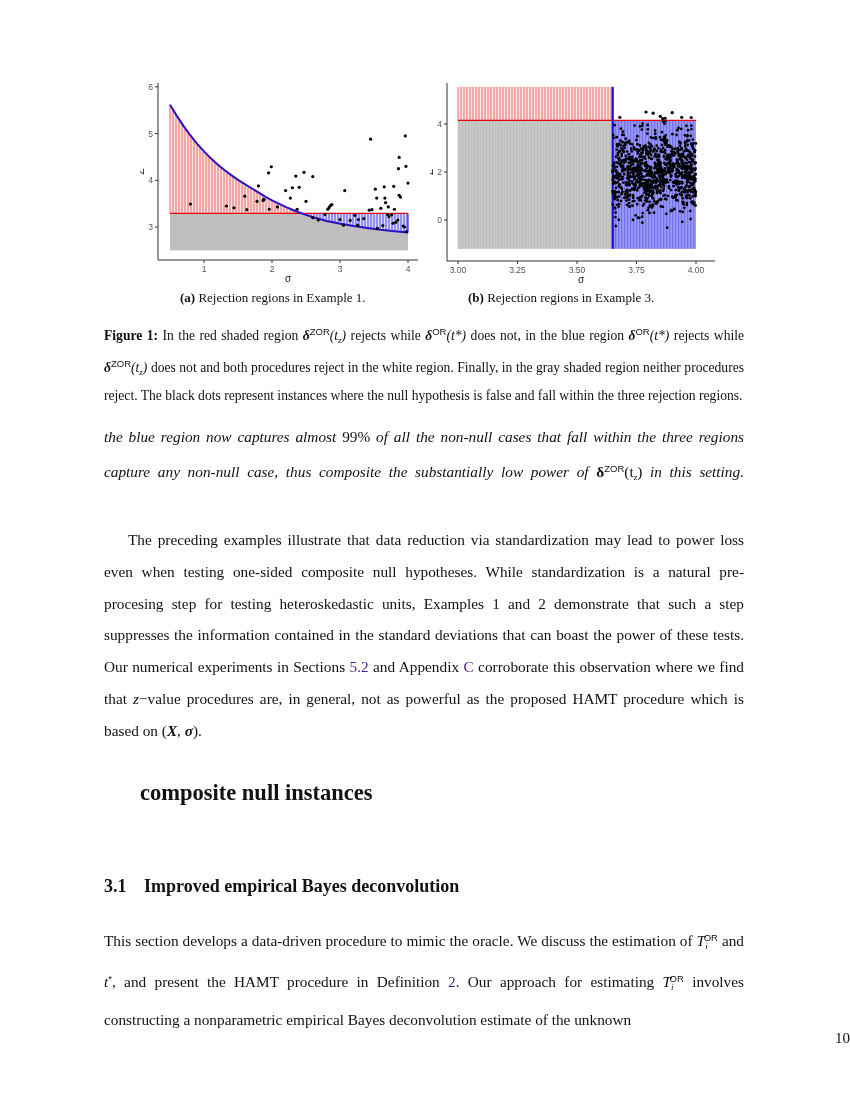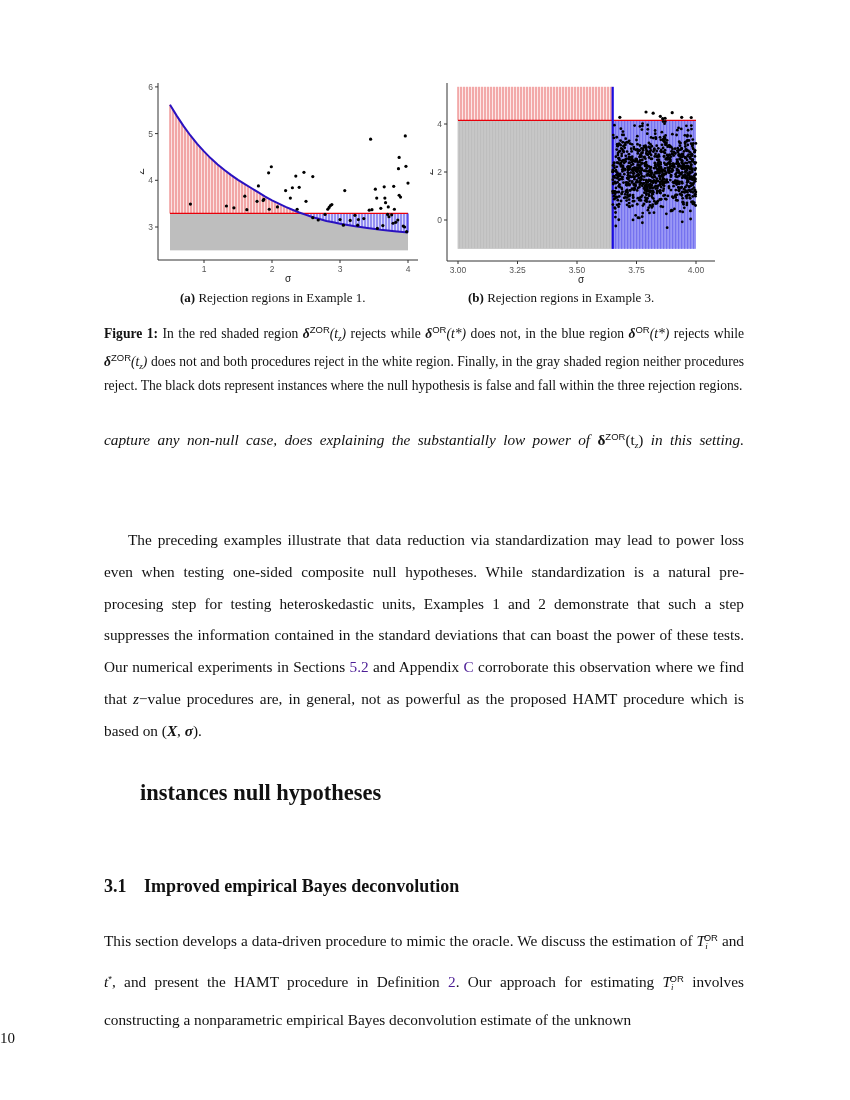--- a/index.html
+++ b/index.html
@@ -2,36 +2,36 @@
 <html><head>
 <meta charset="utf-8">
 <style>
   html, body { margin:0; padding:0; background:#ffffff; }
   body { width:850px; height:1100px; position:relative; overflow:hidden;
          font-family:"Liberation Serif","DejaVu Serif",serif; color:#111; }
   .abs { position:absolute; }
   svg text { font-family:"Liberation Sans","DejaVu Sans",sans-serif; }
   .subcap { font-size:13px; top:290px; }
   .subcap b { font-weight:bold; }
-  .caption { left:104px; top:320px; width:640px; font-size:13.6px; line-height:19px; text-align:justify; }
+  .caption { left:104px; top:320px; width:640px; font-size:13.6px; line-height:24px; text-align:justify; }
   .caption b { font-weight:bold; }
   .m { font-style:italic; }
   .bd { font-weight:bold; font-style:italic; }
   .sup { font-family:"Liberation Sans","DejaVu Sans",sans-serif; font-size:9.5px; vertical-align:5px; font-style:normal; }
   .sub { font-size:9px; vertical-align:-3px; font-style:italic; }
   .para { left:104px; width:640px; font-size:15.3px; line-height:31.8px; text-align:justify; }
   .it { font-style:italic; }
   .indent { text-indent:24px; }
   .link { color:#4c1d95; }
   .h1 { left:104px; top:770px; width:640px; font-size:22.5px; font-weight:bold; line-height:46px; }
   .h1 .num { display:inline-block; width:36px; }
   .h1 .cont { padding-left:36px; }
   .h2 { left:104px; top:876px; font-size:18px; font-weight:bold; }
   .h2 .num { display:inline-block; width:40px; }
-  .pagenum { left:0; width:850px; top:1030px; text-align:left; font-size:15px; }
+  .pagenum { left:0; width:850px; top:1030px; text-align:right; font-size:15px; }
   .line-just { display:block; text-align:justify; text-align-last:justify; }
 </style>
 </head>
 <body>
 
 <svg class="abs" style="left:140px;top:75px" width="290" height="210" id="chartA">
   <g id="chartA-layer">
       <rect x="30" y="138.457" width="238" height="36.893" fill="#bebebe"></rect>
       <path d="M30,138.457 L30,29.645999999999987 L31,31.294235294117627 L32,32.94247058823527 L33,34.59070588235295 L34,36.23894117647059 L35,37.88717647058823 L36,39.53541176470587 L37,41.15617647058825 L38,42.667058823529416 L39,44.1779411764706 L40,45.68882352941176 L41,47.19970588235293 L42,48.71058823529411 L43,50.22147058823528 L44,51.677411764705866 L45,53.05094117647057 L46,54.424470588235266 L47,55.79799999999997 L48,57.171529411764666 L49,58.545058823529416 L50,59.91858823529411 L51,61.20970588235292 L52,62.445882352941155 L53,63.68205882352939 L54,64.91823529411762 L55,66.15441176470586 L56,67.39058823529408 L57,68.62676470588235 L58,69.75305882352939 L59,70.85188235294115 L60,71.9507058823529 L61,73.04952941176471 L62,74.14835294117647 L63,75.24717647058823 L64,76.34599999999999 L65,77.37614705882353 L66,78.40629411764704 L67,79.4364411764706 L68,80.46658823529414 L69,81.49673529411764 L70,82.52688235294119 L71,83.52955882352943 L72,84.42235294117646 L73,85.31514705882354 L74,86.20794117647057 L75,87.10073529411764 L76,87.99352941176473 L77,88.88632352941175 L78,89.75164705882352 L79,90.57576470588239 L80,91.3998823529412 L81,92.22400000000002 L82,93.04811764705885 L83,93.87223529411767 L84,94.69635294117649 L85,95.47926470588237 L86,96.23470588235293 L87,96.99014705882354 L88,97.7455882352941 L89,98.5010294117647 L90,99.25647058823527 L91,100.01191176470587 L92,100.71241176470586 L93,101.39917647058822 L94,102.08594117647056 L95,102.77270588235297 L96,103.4594705882353 L97,104.14623529411766 L98,104.833 L99,105.45108823529412 L100,106.06917647058825 L101,106.68726470588236 L102,107.30535294117647 L103,107.92344117647059 L104,108.5415294117647 L105,109.15961764705881 L106,109.77770588235293 L107,110.39579411764706 L108,111.01388235294115 L109,111.63197058823528 L110,112.25005882352941 L111,112.86814705882352 L112,113.48623529411765 L113,114.10432352941176 L114,114.72241176470587 L115,115.34049999999999 L116,115.95858823529412 L117,116.57667647058823 L118,117.19476470588233 L119,117.81285294117646 L120,118.43094117647057 L121,119.0490294117647 L122,119.66711764705883 L123,120.28520588235294 L124,120.90329411764705 L125,121.52138235294119 L126,122.0845294117647 L127,122.6339411764706 L128,123.18335294117648 L129,123.73276470588236 L130,124.28217647058824 L131,124.83158823529412 L132,125.381 L133,125.86173529411765 L134,126.3424705882353 L135,126.82320588235294 L136,127.30394117647059 L137,127.78467647058824 L138,128.26541176470587 L139,128.7461470588235 L140,129.22688235294117 L141,129.7076176470588 L142,130.18835294117645 L143,130.6690882352941 L144,131.14982352941178 L145,131.63055882352938 L146,132.08382352941175 L147,132.49588235294115 L148,132.90794117647056 L149,133.32 L150,133.73205882352943 L151,134.14411764705883 L152,134.55617647058824 L153,134.96823529411765 L154,135.38029411764705 L155,135.79235294117646 L156,136.20441176470587 L157,136.61647058823527 L158,137.0285294117647 L159,137.44058823529411 L160,137.79770588235294 L161,138.14108823529412 L161,138.457 Z" fill="#fbe2e2"></path>
       <line x1="30" y1="29.645999999999987" x2="30" y2="138.457" stroke="#e86a6a" stroke-width="1"></line>
@@ -1384,29 +1384,30 @@
 </div>
 <div class="abs subcap" style="left:468px;">
   <b>(b)</b><span> Rejection regions in Example 3.</span>
 </div>
 
 <div class="abs caption">
   <b>Figure 1:</b><span> In the red shaded region </span><span class="bd">δ</span><span class="sup">ZOR</span><span class="m"><span>(t</span><span class="sub">z</span><span>)</span></span><span> rejects while </span><span class="bd">δ</span><span class="sup">OR</span><span class="m">(t*)</span><span> does not, in the blue region </span><span class="bd">δ</span><span class="sup">OR</span><span class="m">(t*)</span><span> rejects while </span><span class="bd">δ</span><span class="sup">ZOR</span><span class="m"><span>(t</span><span class="sub">z</span><span>)</span></span><span> does not and both procedures reject in the white region. Finally, in the gray shaded region neither procedures reject. The black dots represent instances where the null hypothesis is false and fall within the three rejection regions.</span>
 </div>
 
 <div class="abs para it" style="top:421px;">
-  <span class="line-just"><span>capture any non-null case, does explaining the substantially low power of </span><span class="bd" style="font-style:normal">δ</span><span class="sup">ZOR</span><span class="m" style="font-style:normal"><span>(t</span><span class="sub">z</span><span>)</span></span><span> in this setting.</span></span>
+  <span class="line-just"><span>the blue region now captures almost </span><span style="font-style:normal">99%</span><span> of all the non-null cases that fall within the three regions</span></span>
+  <span class="line-just"><span>capture any non-null case, thus composite the substantially low power of </span><span class="bd" style="font-style:normal">δ</span><span class="sup">ZOR</span><span class="m" style="font-style:normal"><span>(t</span><span class="sub">z</span><span>)</span></span><span> in this setting.</span></span>
 </div>
 
 <div class="abs para indent" style="top:524px;">
   <span>The preceding examples illustrate that data reduction via standardization may lead to power loss even when testing one-sided composite null hypotheses. While standardization is a natural pre-procesing step for testing heteroskedastic units, Examples 1 and 2 demonstrate that such a step suppresses the information contained in the standard deviations that can boast the power of these tests. Our numerical experiments in Sections </span><a class="link">5.2</a><span> and Appendix </span><a class="link">C</a><span> corroborate this observation where we find that </span><span class="m">z</span><span>−value procedures are, in general, not as powerful as the proposed HAMT procedure which is based on </span><span>(</span><span class="bd">X</span><span>, </span><span class="bd">σ</span><span>).</span>
 </div>
 
 <div class="abs h1">
-  <div class="cont">instances null hypotheses</div>
+  <div class="cont">composite null instances</div>
 </div>
 
 <div class="abs h2">
   <span class="num">3.1</span><span>Improved empirical Bayes deconvolution</span>
 </div>
 
 <div class="abs para" style="top:922px;">
   <span>This section develops a data-driven procedure to mimic the oracle. We discuss the estimation of </span><span class="m">T</span><span class="sub">i</span><span class="sup" style="margin-left:-4px">OR</span><span> and </span><span class="m">t</span><span class="sup">*</span><span>, and present the HAMT procedure in Definition </span><a class="link">2</a><span>. Our approach for estimating </span><span class="m">T</span><span class="sub">i</span><span class="sup" style="margin-left:-4px">OR</span><span> involves constructing a nonparametric empirical Bayes deconvolution estimate of the unknown</span>
 </div>
 

